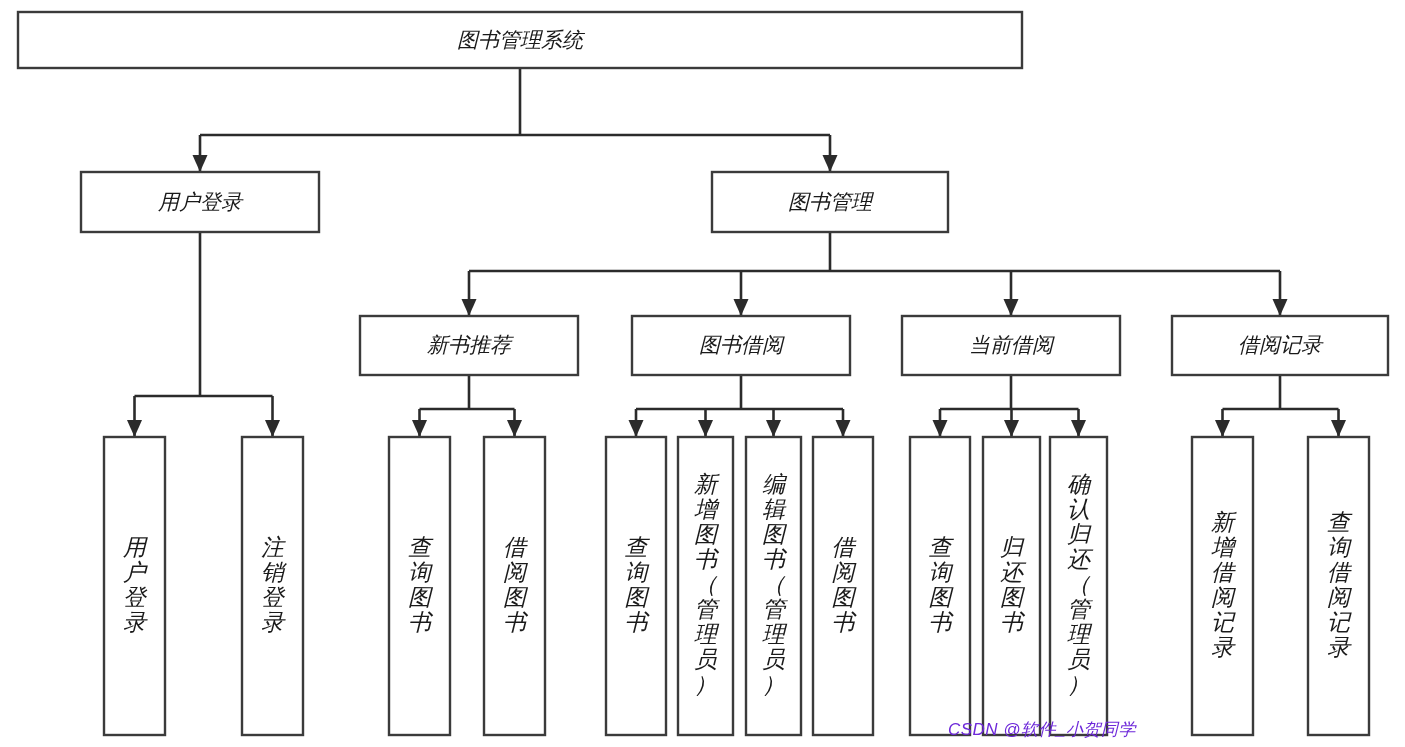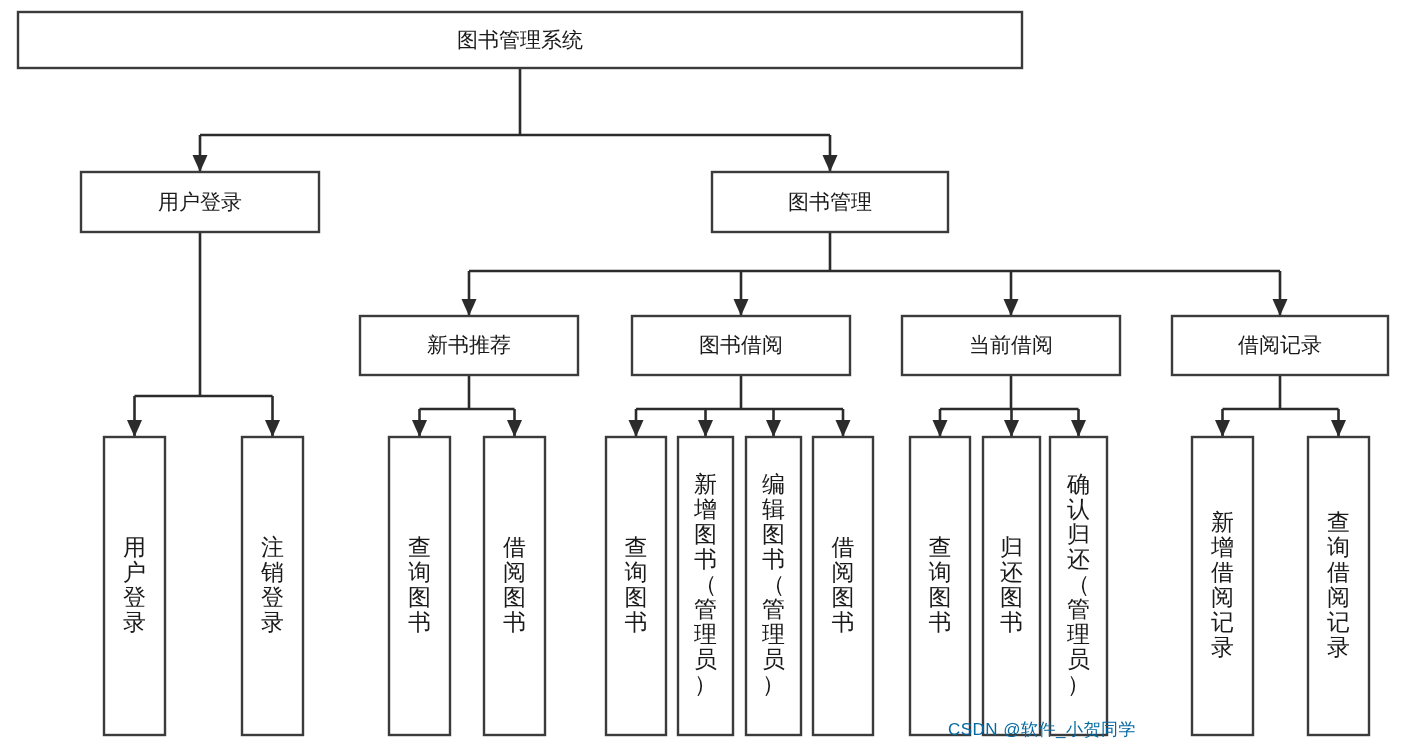--- a/index.html
+++ b/index.html
@@ -11,20 +11,21 @@
     width: 1405px;
     height: 747px;
     font-family: "Liberation Sans", "DejaVu Sans", sans-serif;
     overflow: hidden;
   }
   #diagram-root {
     position: relative;
     width: 1150px;
     height: 747px;
     background: #ffffff;
+    font-style: italic;
   }
   svg.diagram-canvas {
     position: absolute;
     top: 0;
     left: 0;
     width: 1405px;
     height: 747px;
     display: block;
   }
   .node-box {
@@ -55,21 +56,21 @@
     fill: #1a1a1a;
     text-anchor: middle;
     dominant-baseline: middle;
   }
   .watermark-text {
     position: absolute;
     right: 14px;
     bottom: 6px;
     font-family: "Liberation Sans", "DejaVu Sans", sans-serif;
     font-size: 17px;
-    color: #0369a1;
+    color: #6d28d9;
     white-space: nowrap;
     letter-spacing: 0.5px;
   }
 </style>
 </head>
 <body>
 
 <div id="diagram-root">
   <svg class="diagram-canvas" id="diagram-canvas" viewBox="0 0 1405 747" xmlns="http://www.w3.org/2000/svg">
     <g id="edges-layer">

